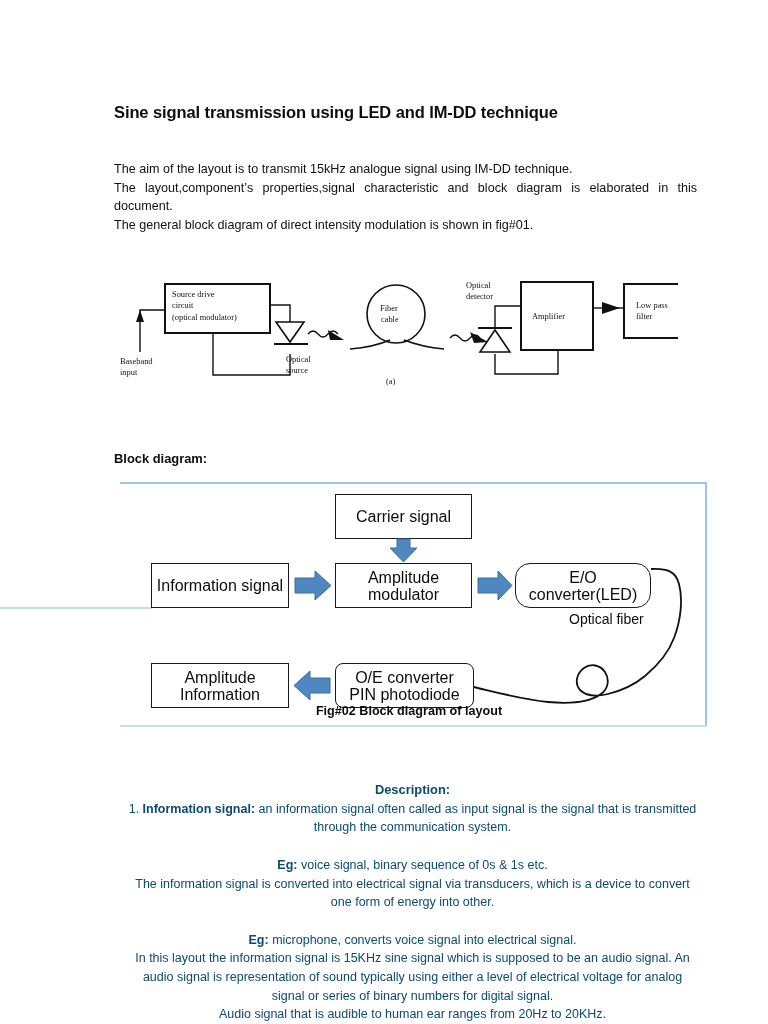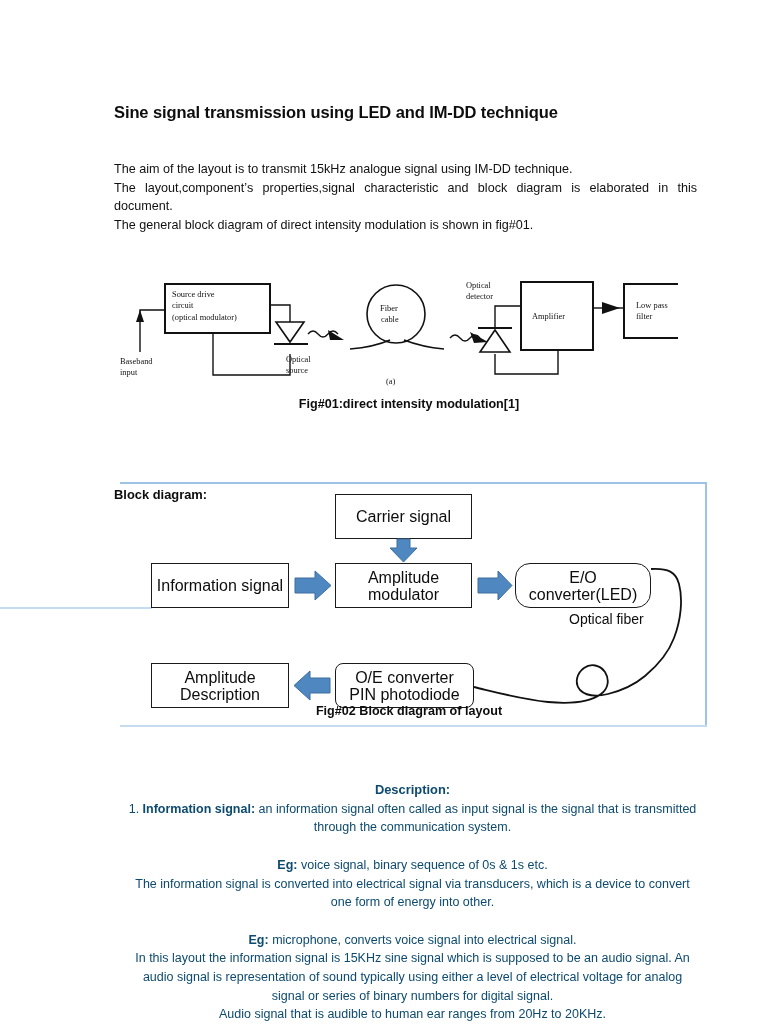--- a/index.html
+++ b/index.html
@@ -69,21 +69,20 @@
     color: #0d0d0d;
   }
 
   .section-label {
     position: absolute;
     left: 114px;
     top: 451px;
     font-size: 12.9px;
     font-weight: bold;
     color: #0d0d0d;
-    margin-top: 36px;
   }
 
   
   .fig2-frame {
     position: absolute;
     left: 0px;
     top: 472px;
     width: 768px;
     height: 266px;
   }
@@ -239,21 +238,20 @@
         <text x="168" y="101">source</text>
         <text x="348" y="16">Optical</text>
         <text x="348" y="27">detector</text>
         <text x="583" y="50">Baseband</text>
         <text x="583" y="61">output</text>
         <text x="268" y="112">(a)</text>
       </g>
     </svg>
   </div>
 
-  <div class="fig1-caption">Fig#01:direct intensity modulation[1]</div>
 
   <div class="section-label">Block diagram:</div>
 
   <div class="fig2-frame">
 
     <div class="fig2-border-top"></div>
     <div class="fig2-border-right"></div>
     <div class="fig2-border-bottom"></div>
     <div class="fig2-border-left-stub"></div>
 
@@ -270,21 +268,21 @@
       <span>modulator</span>
     </div>
 
     <div class="blk" style="left:515px; top:91px; width:136px; height:45px; flex-direction:column;border-radius:15px;">
       <span>E/O</span>
       <span>converter(LED)</span>
     </div>
 
     <div class="blk" style="left:151px; top:191px; width:138px; height:45px; flex-direction:column;">
       <span>Amplitude</span>
-      <span>Description</span>
+      <span>Information</span>
     </div>
 
     <div class="blk" style="left:335px; top:191px; width:139px; height:45px; flex-direction:column;border-radius:8px;">
       <span>O/E converter</span>
       <span>PIN photodiode</span>
     </div>
 
     <svg class="fiber-svg" viewBox="0 0 768 266">
 
       <g>

